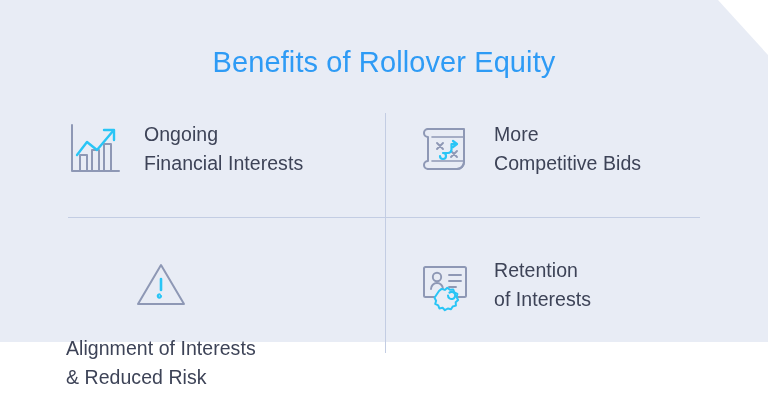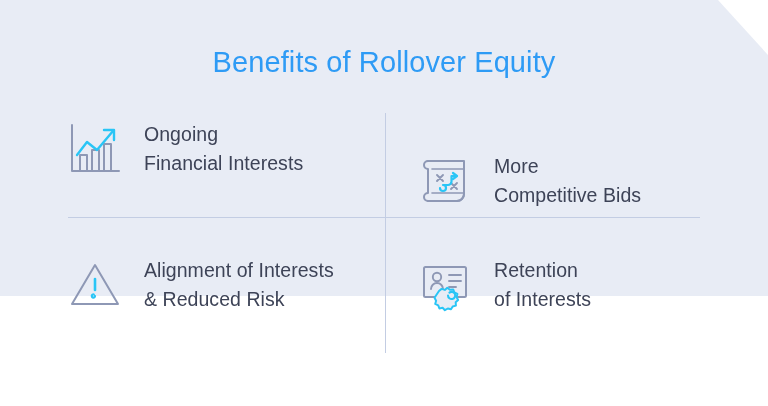--- a/index.html
+++ b/index.html
@@ -11,21 +11,21 @@
     width: 768px;
     height: 406px;
     overflow: hidden;
     font-family: "Liberation Sans", sans-serif;
   }
 
   
   #infographic {
     position: relative;
     width: 768px;
-    height: 296px;
+    height: 342px;
     background: #e8ecf5;
     
     clip-path: polygon(0 0, 718px 0, 768px 55px, 768px 406px, 0 406px);
     -webkit-clip-path: polygon(0 0, 718px 0, 768px 55px, 768px 406px, 0 406px);
     box-sizing: border-box;
   }
 
   
   .title {
     position: absolute;
@@ -60,22 +60,22 @@
   }
 
   
   .cell {
     position: absolute;
     display: flex;
     align-items: center;
     gap: 20px;
   }
   .cell-tl { left: 66px;  top: 120px; }
-  .cell-tr { left: 416px; top: 120px; margin-top: 32px; }
-  .cell-bl { left: 66px;  top: 256px; }
+  .cell-tr { left: 416px; top: 120px; }
+  .cell-bl { left: 66px;  top: 256px; flex-direction: column; }
   .cell-br { left: 416px; top: 256px; }
 
   .cell-icon {
     flex: 0 0 auto;
     width: 58px;
     height: 58px;
     display: flex;
     align-items: center;
     justify-content: center;
   }

